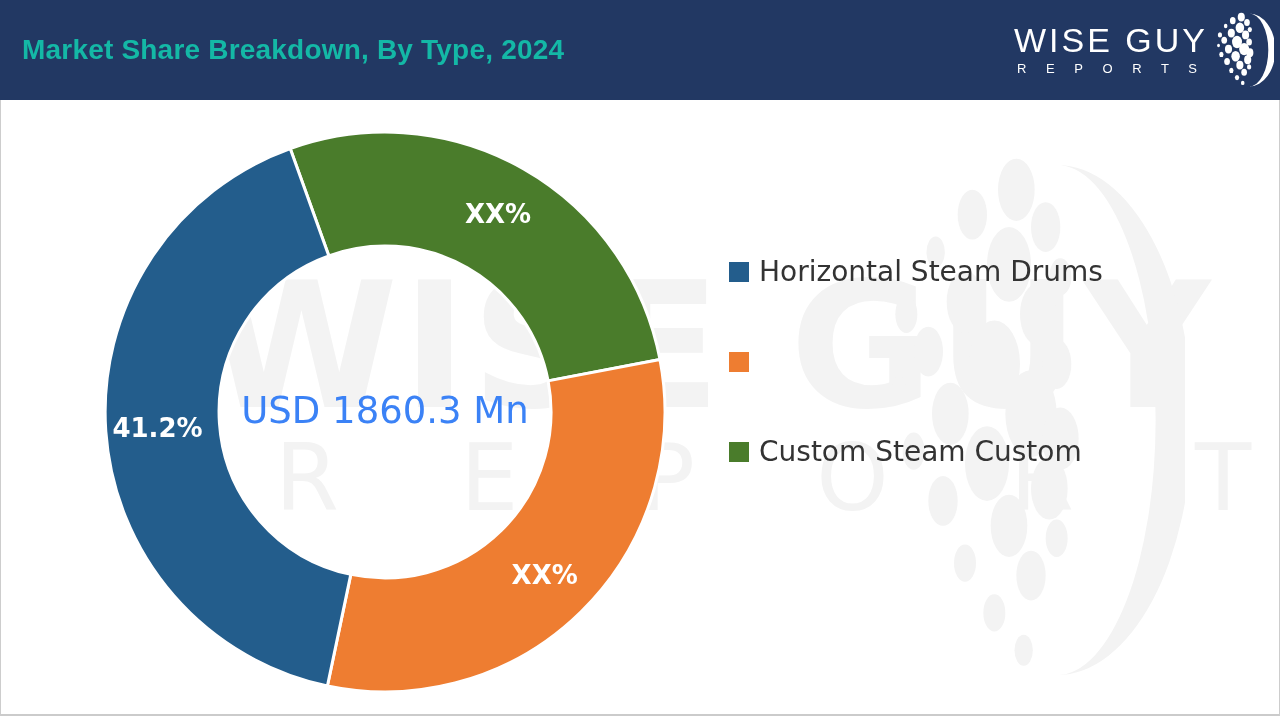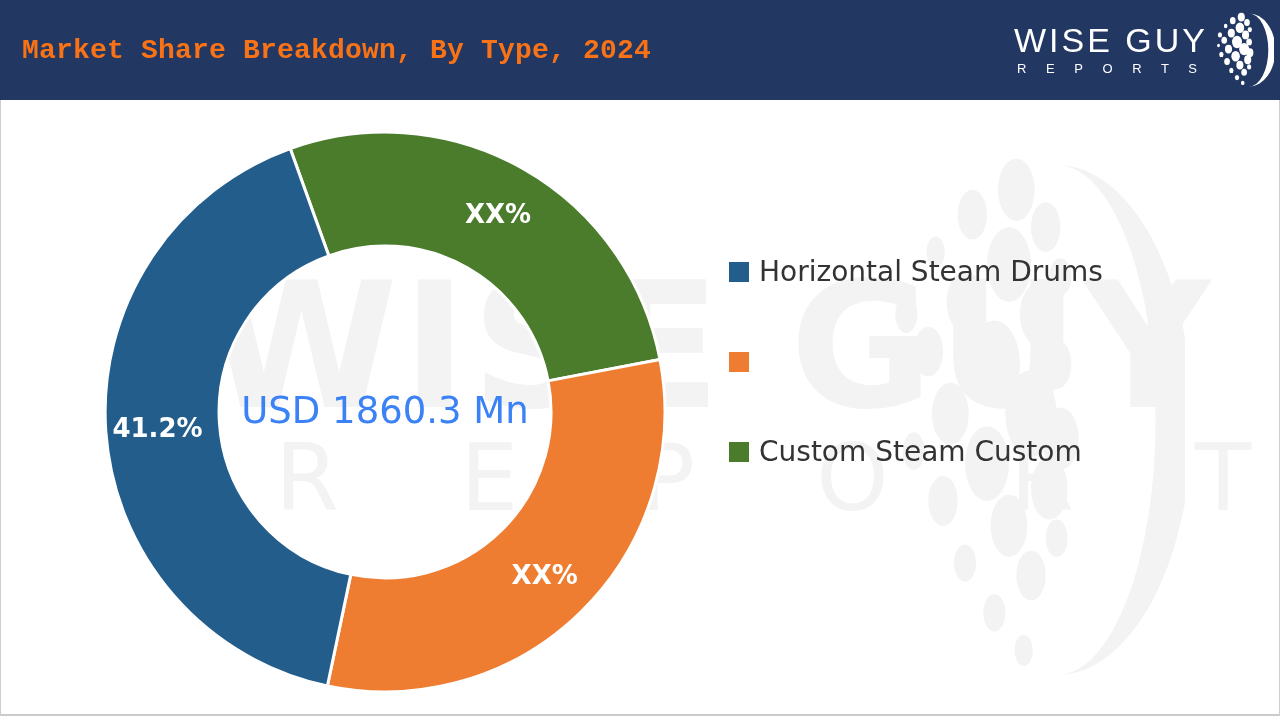--- a/index.html
+++ b/index.html
@@ -13,22 +13,22 @@
     border-left:1px solid #cdcdcd;border-right:1px solid #cdcdcd;border-bottom:2px solid #cbcbcb;
     pointer-events:none;z-index:5;
   }
   
   .header{
     position:absolute;left:0;top:0;width:1280px;height:100px;
     background:#223863;display:flex;align-items:center;justify-content:space-between;
     z-index:4;
   }
   .header-title{
-    color:#f97316;font-weight:bold;font-size:28px;padding-left:22px;
-    letter-spacing:0.2px;font-family:Liberation Mono, monospace;
+    color:#14b8a6;font-weight:bold;font-size:28px;padding-left:22px;
+    letter-spacing:0.2px;font-family:Liberation Sans, sans-serif;
   }
   .logo{display:flex;align-items:center;padding-right:6px;}
   .logo-text{display:flex;flex-direction:column;align-items:center;margin-right:2px;}
   .logo-line1{
     color:#fff;font-family:"Liberation Sans",sans-serif;font-weight:400;
     font-size:34px;letter-spacing:3px;line-height:36px;white-space:nowrap;
   }
   .logo-line2{
     color:#fff;font-family:"Liberation Sans",sans-serif;font-weight:400;
     font-size:13px;letter-spacing:8px;line-height:18px;white-space:nowrap;margin-top:2px;

